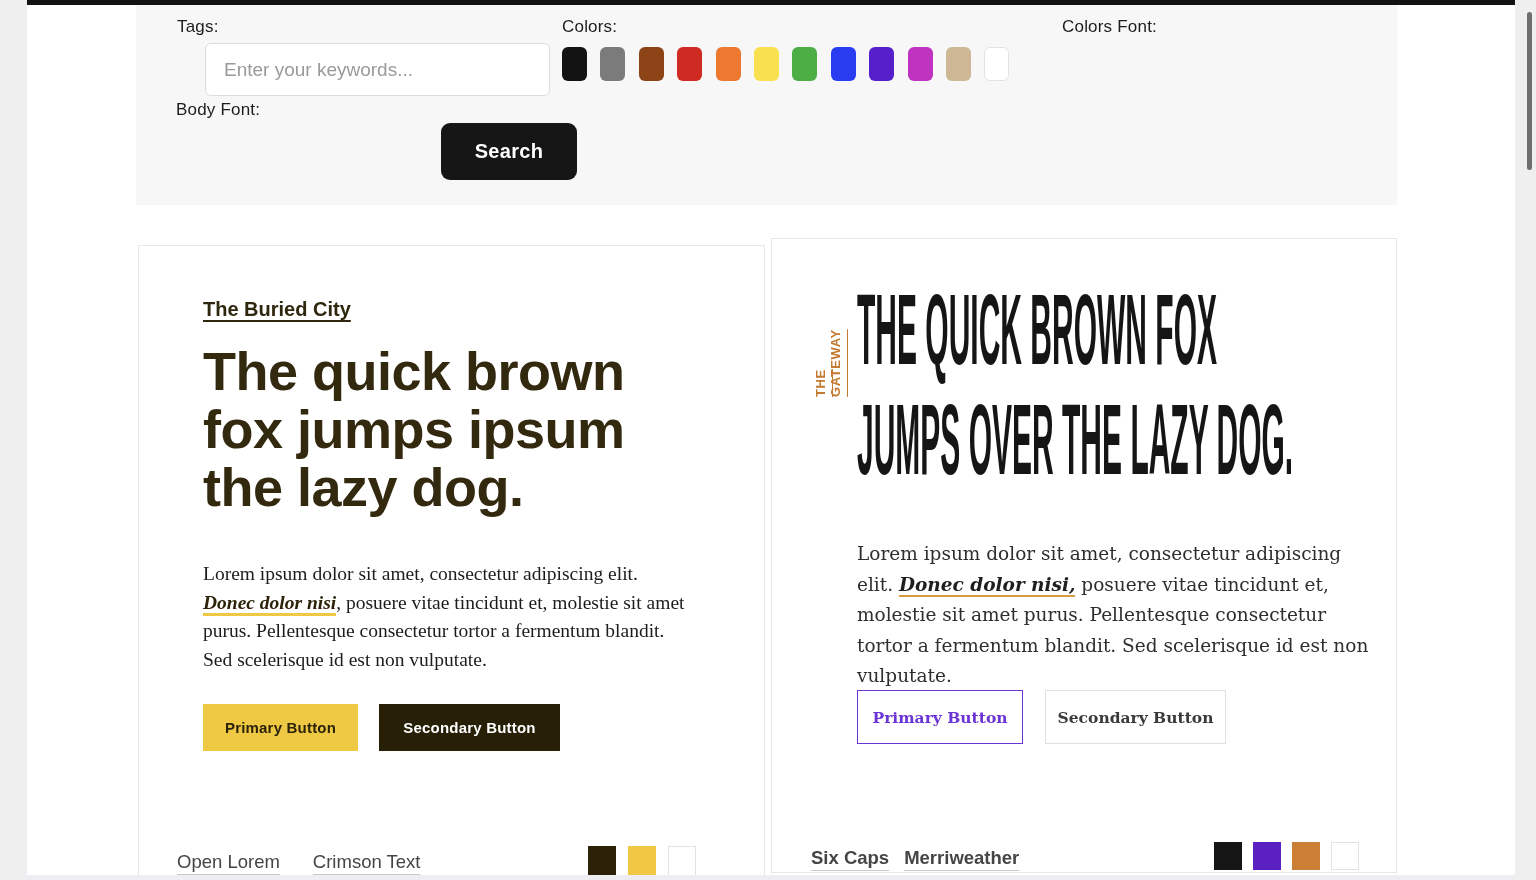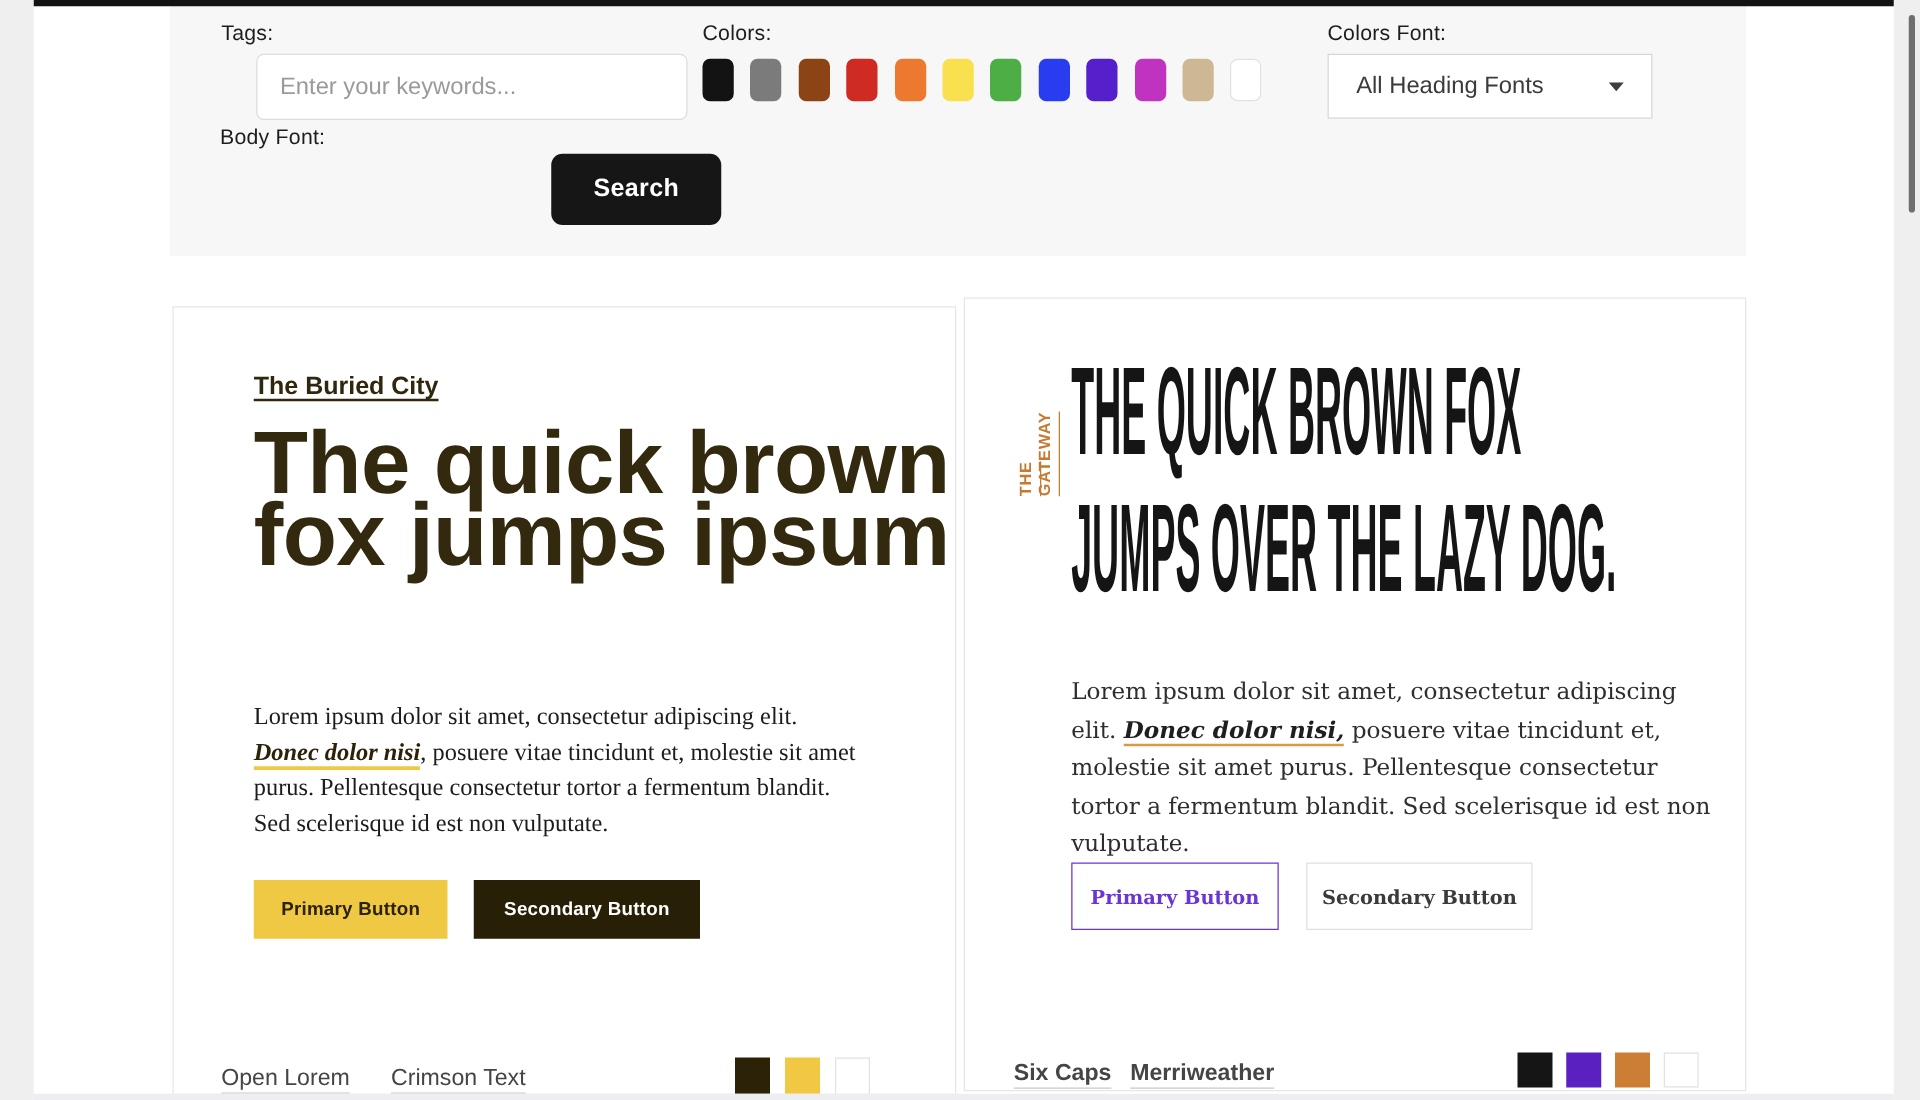--- a/index.html
+++ b/index.html
@@ -40,21 +40,21 @@
   .swatch.light, .chip.light { border:1px solid #e2e2e2; }
 
   
   .card { position:absolute; background:#fff; border:1px solid #e7e7e7; overflow:hidden; }
   .card1 { left:138px; top:245px; width:627px; height:631px; }
   .card2 { left:771px; top:238px; width:626px; height:635px; }
 
   
   .c1-title { position:absolute; left:64px; top:52px; font-size:20px; font-weight:bold; color:#30270f;
     text-decoration:underline; text-decoration-thickness:2px; text-underline-offset:4px; cursor:pointer; }
-  .c1-heading { position:absolute; left:64px; top:96px; font-size:71px; line-height:58px; font-weight:bold;
+  .c1-heading { position:absolute; left:64px; top:96px; font-size:54px; line-height:58px; font-weight:bold;
     color:#33290f; letter-spacing:-0.5px; }
   .c1-para { position:absolute; left:64px; top:314px; width:490px; font-family:"Liberation Serif", serif;
     font-size:19.5px; line-height:28.5px; color:#1c1c1c; }
   .c1-link { font-weight:bold; font-style:italic; color:#2b2208; text-decoration:none;
     border-bottom:3px solid; cursor:pointer;text-align:right; }
   .c1-buttons { position:absolute; left:64px; top:458px; display:flex; gap:21px; }
   .c1-btn { height:47px; border:none; font-family:"Liberation Sans", sans-serif; font-size:15px;
     font-weight:bold; letter-spacing:.2px; cursor:pointer; }
   .c1-btn.primary { width:155px; }
   .c1-btn.secondary { width:181px; }
@@ -116,32 +116,29 @@
       <div class="swatch" style="background: rgb(248, 224, 78);"></div>
       <div class="swatch" style="background: rgb(76, 174, 68);"></div>
       <div class="swatch" style="background: rgb(42, 60, 240);"></div>
       <div class="swatch" style="background: rgb(85, 32, 204);"></div>
       <div class="swatch" style="background: rgb(192, 50, 192);"></div>
       <div class="swatch" style="background: rgb(205, 183, 148);"></div>
       <div class="swatch light" style="background: rgb(255, 255, 255);"></div>
     </div>
 
   <div class="flabel lbl-heading">Colors Font:</div>
-  <div class="fselect sel-heading">
-    <span>All Heading Fonts</span>
-    <span class="caret"></span>
-  </div>
 </div>
 
 <div class="card card1 c1">
   <a class="c1-title" style="color: rgb(48, 39, 15);">The Buried City</a>
 
   <div class="c1-heading" style="color: rgb(51, 41, 15);">
     <div>The quick brown</div>
     <div>fox jumps ipsum</div>
+    <div>the lazy dog.</div>
   </div>
 
   <p class="c1-para"><span>Lorem ipsum dolor sit amet, consectetur adipiscing elit. </span><a class="c1-link" style="border-bottom-color: rgb(239, 201, 68);">Donec dolor nisi</a><span>, posuere vitae tincidunt et, molestie sit amet purus. Pellentesque consectetur tortor a fermentum blandit. Sed scelerisque id est non vulputate.</span></p>
 
   <div class="c1-buttons">
     <button class="c1-btn primary" style="background: rgb(239, 201, 68); color: rgb(43, 34, 8);">Primary Button</button>
     <button class="c1-btn secondary" style="background: rgb(39, 32, 7); color: rgb(255, 255, 255);">Secondary Button</button>
   </div>
 
   <div class="card-footer-labels">

